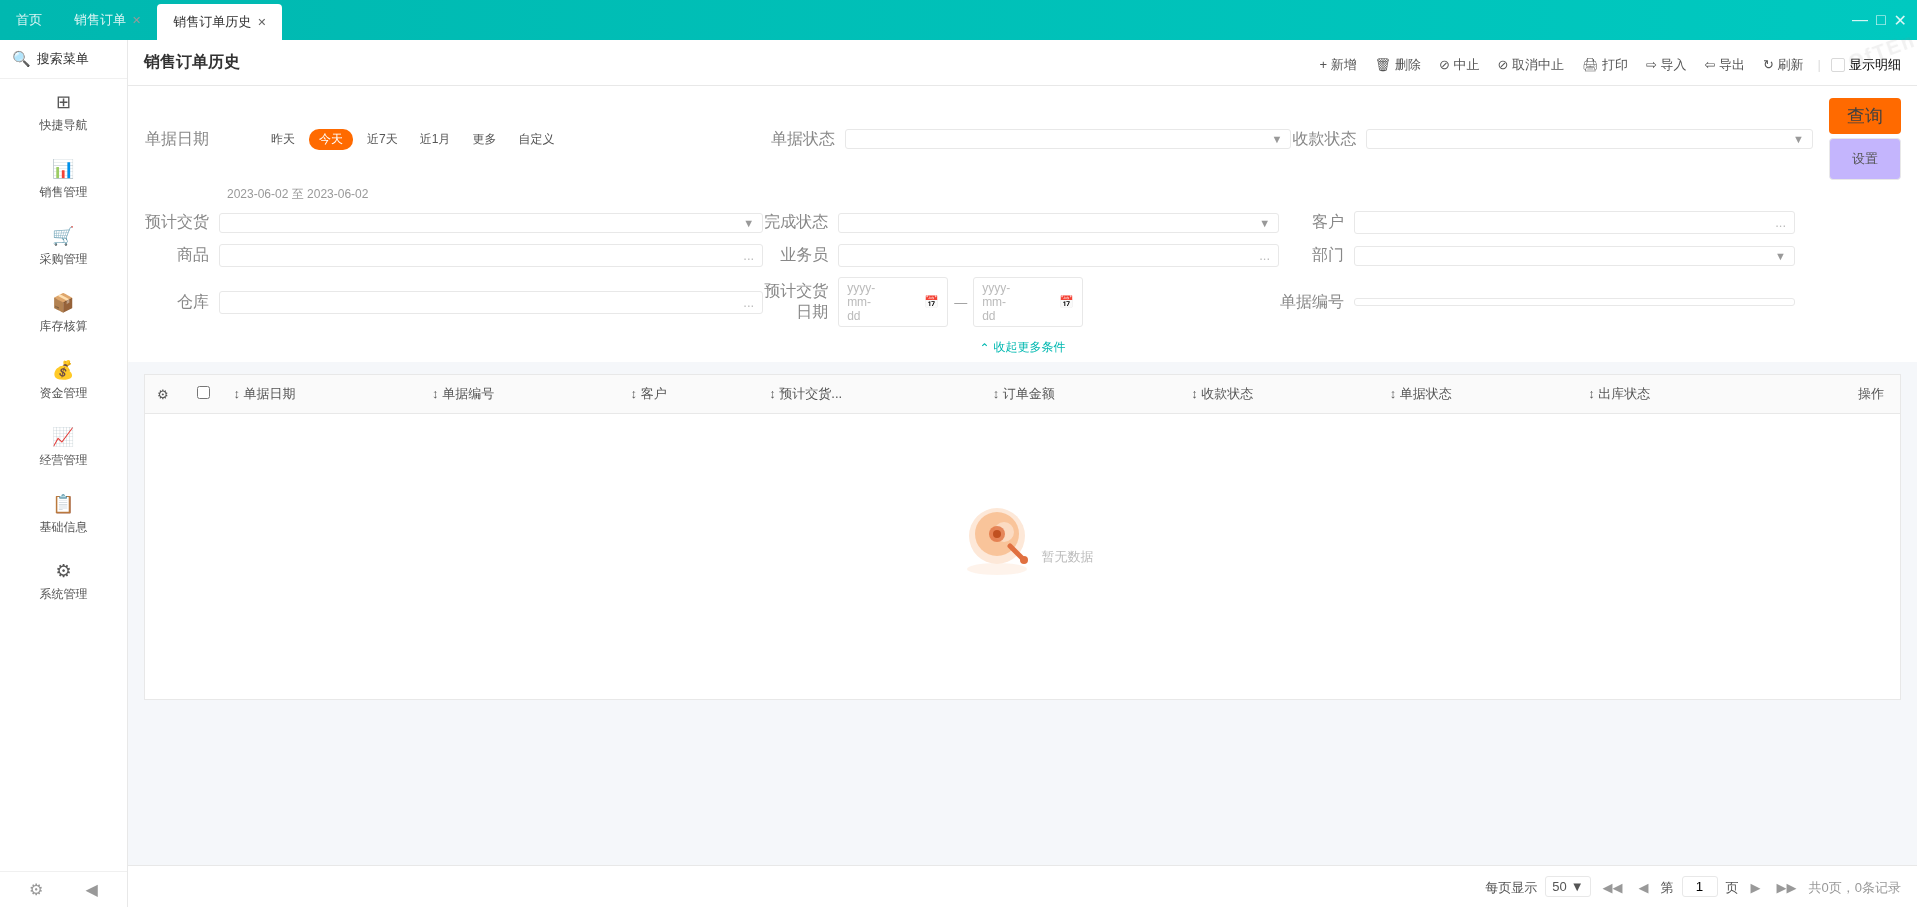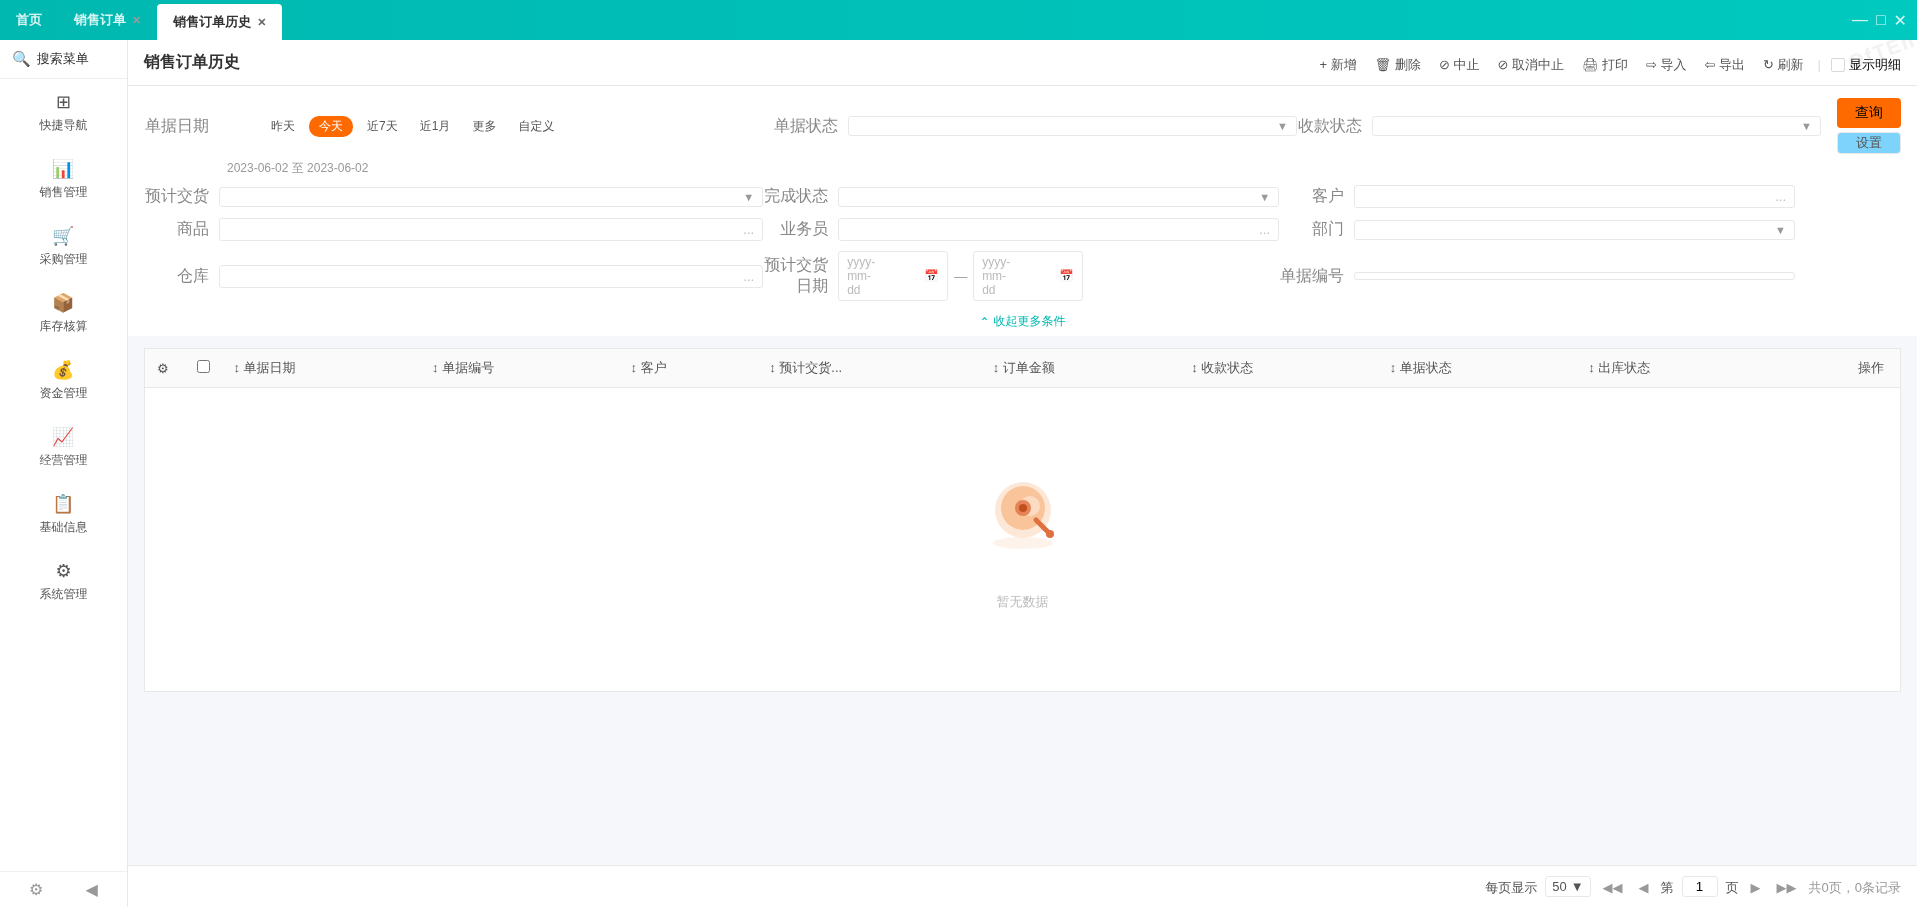--- a/index.html
+++ b/index.html
@@ -1,20 +1,20 @@
 <!DOCTYPE html>
 <html><head>
   <meta charset="utf-8">
   <style>
     * { margin: 0; padding: 0; box-sizing: border-box; }
     body { font-family: "Microsoft YaHei", "PingFang SC", sans-serif; font-size: 13px; background: #f5f5f5; display: flex; flex-direction: column; height: 907px; overflow: hidden; }
 
     
     .top-bar { height: 40px; background: linear-gradient(90deg, #00b8b0, #00c9c0); display: flex; align-items: center; padding: 0 0 0 0; flex-shrink: 0; }
-    .tab-item { height: 40px; display: flex; align-items: center; padding: 0 16px; cursor: pointer; color: rgba(255,255,255,0.85); font-size: 13px; position: relative; gap: 6px; font-weight: bold; }
+    .tab-item { height: 40px; display: flex; align-items: center; padding: 0 16px; cursor: pointer; color: rgba(255,255,255,0.85); font-size: 13px; position: relative; gap: 6px; }
     .tab-item.active { background: #fff; color: #333; border-radius: 4px 4px 0 0; margin-top: 4px; height: 36px; }
     .tab-item .close-icon { font-size: 11px; color: #999; cursor: pointer; }
     .tab-item.active .close-icon { color: #666; }
     .top-bar-right { margin-left: auto; display: flex; align-items: center; padding-right: 10px; gap: 8px; }
     .top-bar-right .icon-btn { color: rgba(255,255,255,0.85); cursor: pointer; font-size: 16px; }
 
     
     .main-layout { display: flex; flex: 1; overflow: hidden; }
 
     
@@ -49,34 +49,34 @@
     .collapse-bar { display: flex; align-items: center; justify-content: center; color: #00b8b0; cursor: pointer; font-size: 12px; gap: 4px; padding-top: 2px; }
 
     
     .table-wrapper { flex: 1; overflow: auto; padding: 12px 16px; }
     .data-table { width: 100%; background: #fff; border-radius: 4px; border: 1px solid #e8e8e8; border-collapse: collapse; }
     .data-table thead tr { background: #fafafa; }
     .data-table th { padding: 10px 12px; text-align: left; color: #555; font-weight: normal; font-size: 13px; border-bottom: 1px solid #e8e8e8; white-space: nowrap; }
     .data-table th.sortable { cursor: pointer; }
     .th-gear { width: 40px; text-align: center; }
     .th-check { width: 36px; text-align: center; }
-    .empty-state { display: flex; flex-direction: column; align-items: center; justify-content: center; padding: 80px 0; }
+    .empty-state { display: flex; align-items: center; justify-content: center; padding: 80px 0; }
     .empty-icon { font-size: 80px; margin-bottom: 16px; }
     .empty-text { color: #bbb; font-size: 13px; }
 
     
     .table-footer { background: #fff; border-top: 1px solid #e8e8e8; padding: 10px 16px; display: flex; align-items: flex-end; justify-content: flex-end; gap: 8px; font-size: 13px; color: #555; flex-shrink: 0; }
     .page-size-select { border: 1px solid #e8e8e8; border-radius: 3px; padding: 2px 6px; cursor: pointer; display: flex; align-items: center; gap: 4px; }
     .page-nav-btn { cursor: pointer; color: #999; padding: 2px 4px; }
     .page-input { border: 1px solid #e8e8e8; border-radius: 3px; padding: 2px 6px; width: 36px; text-align: center; }
     .total-text { color: #999; }
 
     
-    .query-btn { background: #ff6a00; color: #000000; border: none; border-radius: 4px; padding: 6px 18px; cursor: pointer; font-size: 14px; }
-    .settings-btn { background: #7dd3fc; color: #555; border: 1px solid #e8e8e8; border-radius: 4px; padding: 1px 16px; cursor: pointer; font-size: 13px; display: block; margin-top: 4px; }
+    .query-btn { background: #ff6a00; color: #404040; border: none; border-radius: 4px; padding: 6px 18px; cursor: pointer; font-size: 18px; }
+    .settings-btn { background: #c4b5fd; color: #555; border: 1px solid #e8e8e8; border-radius: 4px; padding: 11px 16px; cursor: pointer; font-size: 13px; display: block; margin-top: 4px; }
     .btn-group { display: flex; flex-direction: column; }
 
     .filter-section { background: #fff; padding: 12px 16px 6px 16px; }
 
     .watermark { position: fixed; top: 40px; right: 0; opacity: 0.12; font-size: 20px; font-weight: bold; color: #888; transform: rotate(-20deg); pointer-events: none; z-index: 999; letter-spacing: 2px; }
   </style>
 </head>
 <body>
 
 <div class="top-bar">

